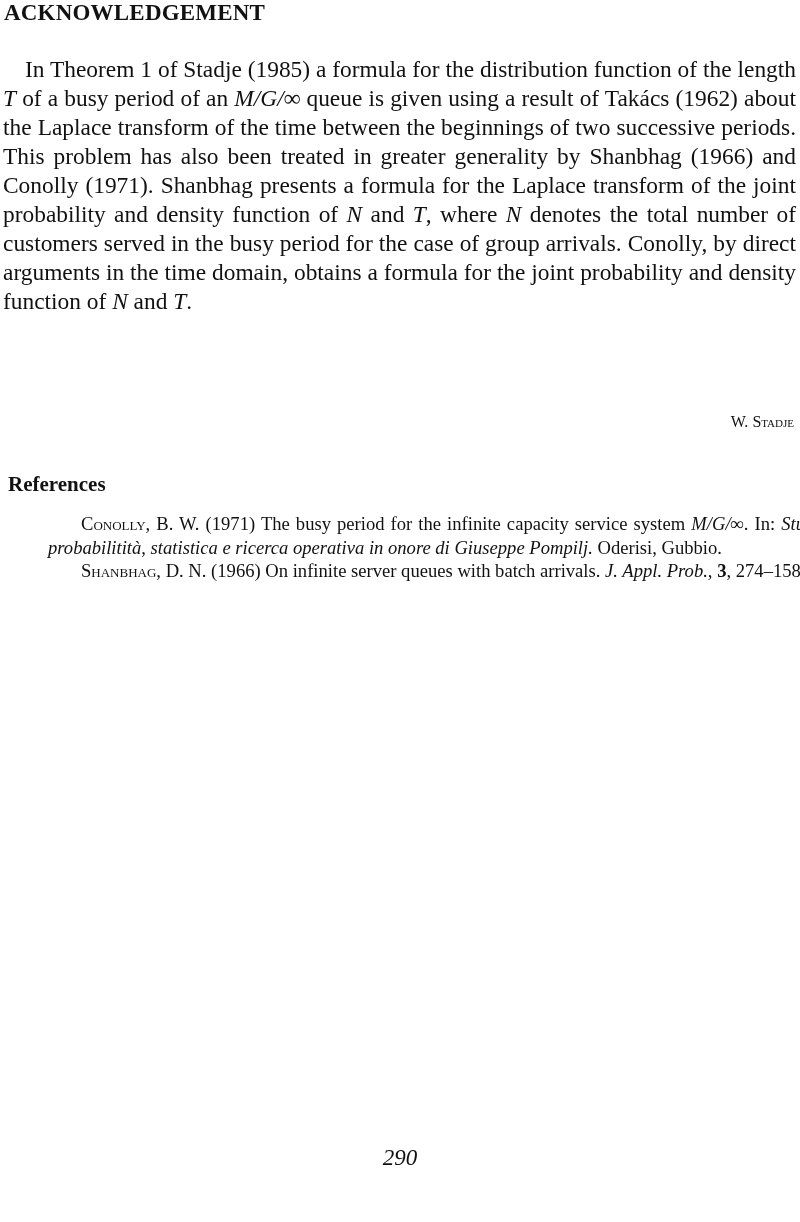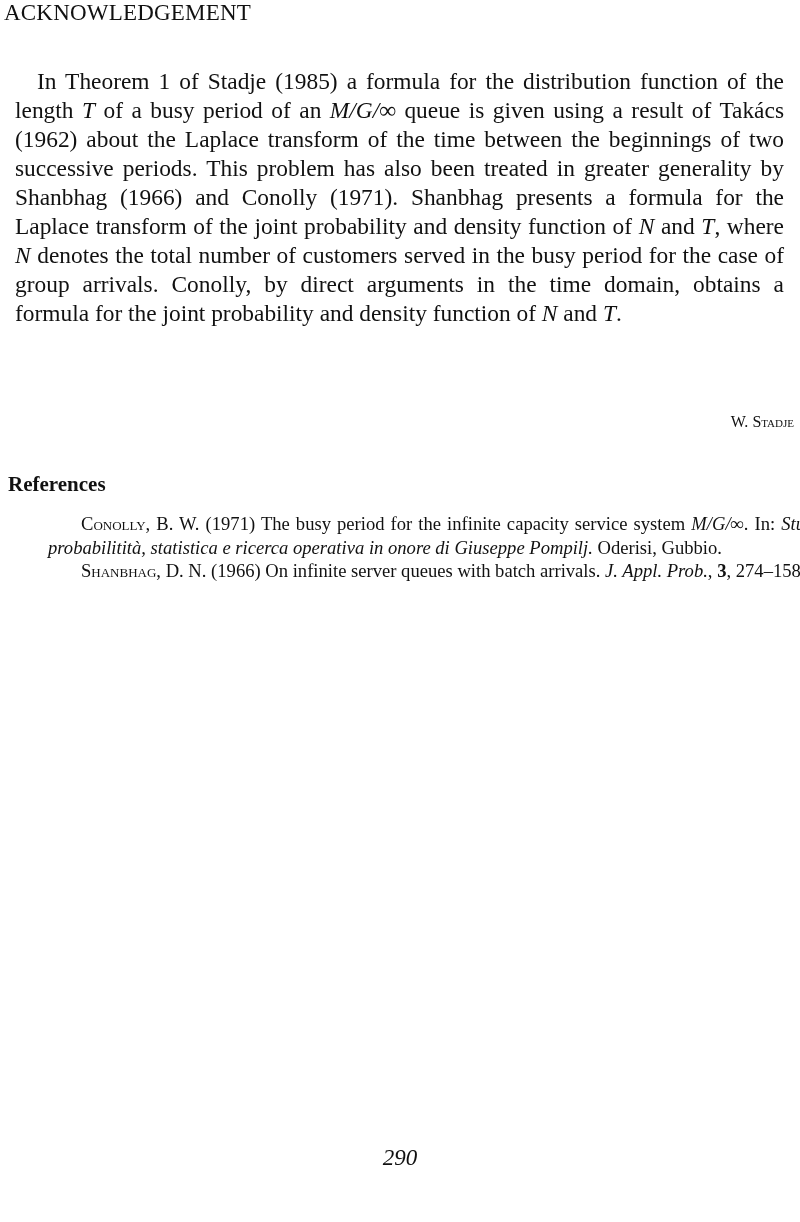--- a/index.html
+++ b/index.html
@@ -1,20 +1,20 @@
 <!DOCTYPE html>
 <html><head>
 <meta charset="utf-8">
 <style>
   html, body { margin:0; padding:0; background:#ffffff; }
   body { width:800px; height:1222px; position:relative; overflow:hidden;
          font-family:"Liberation Serif","DejaVu Serif",serif; color:#111; }
-  .heading { position:absolute; left:4px; top:0px; font-weight:normal; font-size:23px; letter-spacing:0.2px; }
+  .heading { position:absolute; left:4px; top:0px; font-weight:bold; font-size:23px; letter-spacing:0.2px; }
   .body-text { position:absolute; left:3px; top:55px; width:793px; font-size:23.4px; line-height:29px; text-align:justify; }
-  .body-text p { margin:12px; text-indent:22px; }
+  .body-text p { margin:0; text-indent:22px; }
   .body-text p.last { text-align-last:left; }
   .i { font-style:italic; }
   .sig { position:absolute; right:6px; top:413px; font-size:16px;text-align:center; }
   .sc { font-variant:small-caps; }
   .refs-title { position:absolute; left:8px; top:472px; font-weight:bold; font-size:21px; }
   .refs { position:absolute; left:4px; top:512px; width:792px; font-size:18.6px; line-height:23.6px;margin-left:44px; }
   .ref { padding-left:0; text-indent:33px; text-align:justify; }
   .ref.single { text-align-last:left; }
   .b { font-weight:bold; }
   .page-num { position:absolute; left:0; width:800px; top:1145px; text-align:center; font-size:23px;font-style:italic; }

